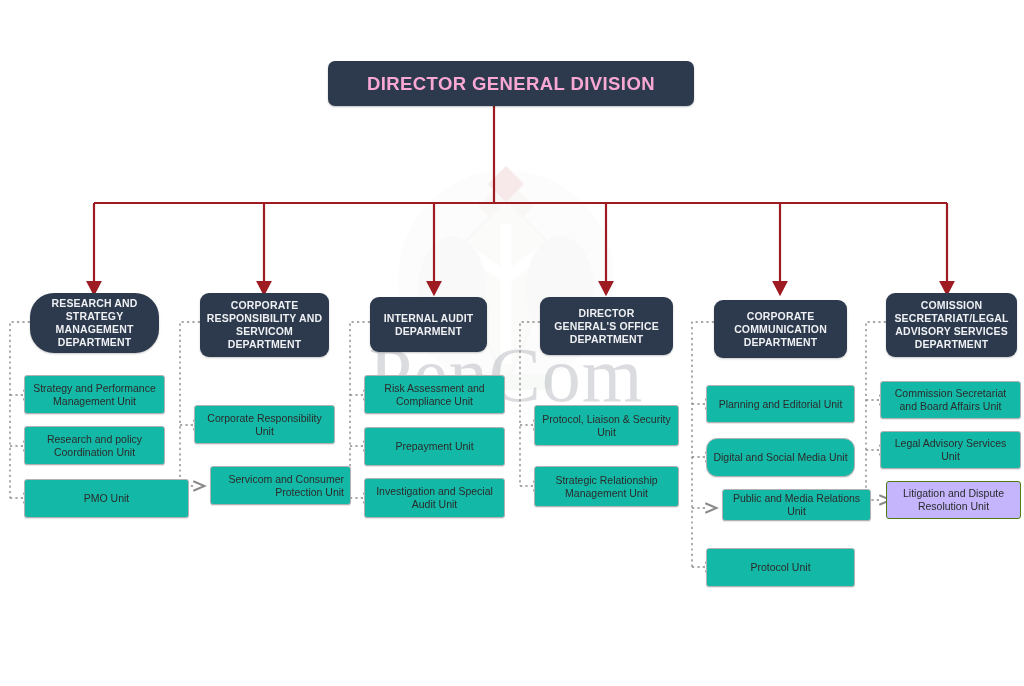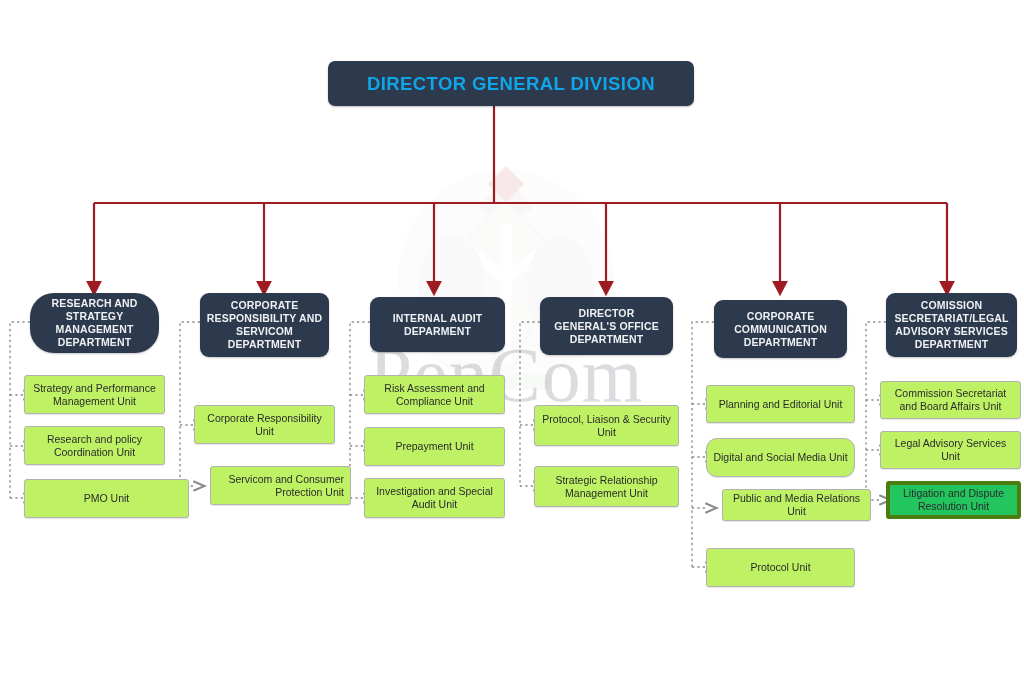--- a/index.html
+++ b/index.html
@@ -43,51 +43,51 @@
   
   .node{
     position:absolute;
     box-sizing:border-box;
     display:flex;align-items:center;justify-content:center;
     text-align:center;
     z-index:2;
   }
   .root{
     background:#2d3a4d;
-    color:#0ea5e9;
+    color:#f9a8d4;
     border-radius:7px;
     font-size:18.5px;
     font-weight:bold;
     letter-spacing:.4px;
     box-shadow:0 1px 2px rgba(0,0,0,.25);
   }
   .dept{
     background:#2d3a4d;
     color:#eef0f3;
     border-radius:9px;
     font-size:10.5px;
     line-height:13px;
     font-weight:bold;
     letter-spacing:.15px;
     padding:4px 6px;
     box-shadow:0 1px 2px rgba(0,0,0,.22);
   }
   .unit{
-    background:#bef264;
+    background:#14b8a6;
     border:1px solid #b2b2b2;
     border-radius:3px;
     color:#2b2b2b;
     font-size:10.5px;
     line-height:13px;
     padding:3px 6px;
     box-shadow:0 1px 1px rgba(0,0,0,.10);
   }
   .unit.highlight{
-    background:#22c55e;
-    border:4px solid #4d7c0f;
+    background:#c4b5fd;
+    border:1px solid #4d7c0f;
     box-shadow:none;
   }
   .node span{display:block;width:100%;}
 </style>
 </head>
 <body>
 
 <div id="chart">
 
   <svg class="watermark" viewBox="0 0 300 300">
@@ -180,21 +180,21 @@
   <div class="node dept" style="left:200px;top:293px;width:129px;height:64px;">
     <span>CORPORATE RESPONSIBILITY AND SERVICOM DEPARTMENT</span>
   </div>
   <div class="node unit" style="left:194px;top:405px;width:141px;height:39px;">
     <span>Corporate Responsibility Unit</span>
   </div>
   <div class="node unit" style="left:210px;top:466px;width:141px;height:39px;text-align:right;">
     <span>Servicom and Consumer Protection Unit</span>
   </div>
 
-  <div class="node dept" style="left:370px;top:297px;width:135px;height:55px;">
+  <div class="node dept" style="left:370px;top:297px;width:117px;height:55px;">
     <span>INTERNAL AUDIT DEPARMENT</span>
   </div>
   <div class="node unit" style="left:364px;top:375px;width:141px;height:39px;">
     <span>Risk Assessment and Compliance Unit</span>
   </div>
   <div class="node unit" style="left:364px;top:427px;width:141px;height:39px;">
     <span>Prepayment Unit</span>
   </div>
   <div class="node unit" style="left:364px;top:478px;width:141px;height:40px;">
     <span>Investigation and Special Audit Unit</span>

